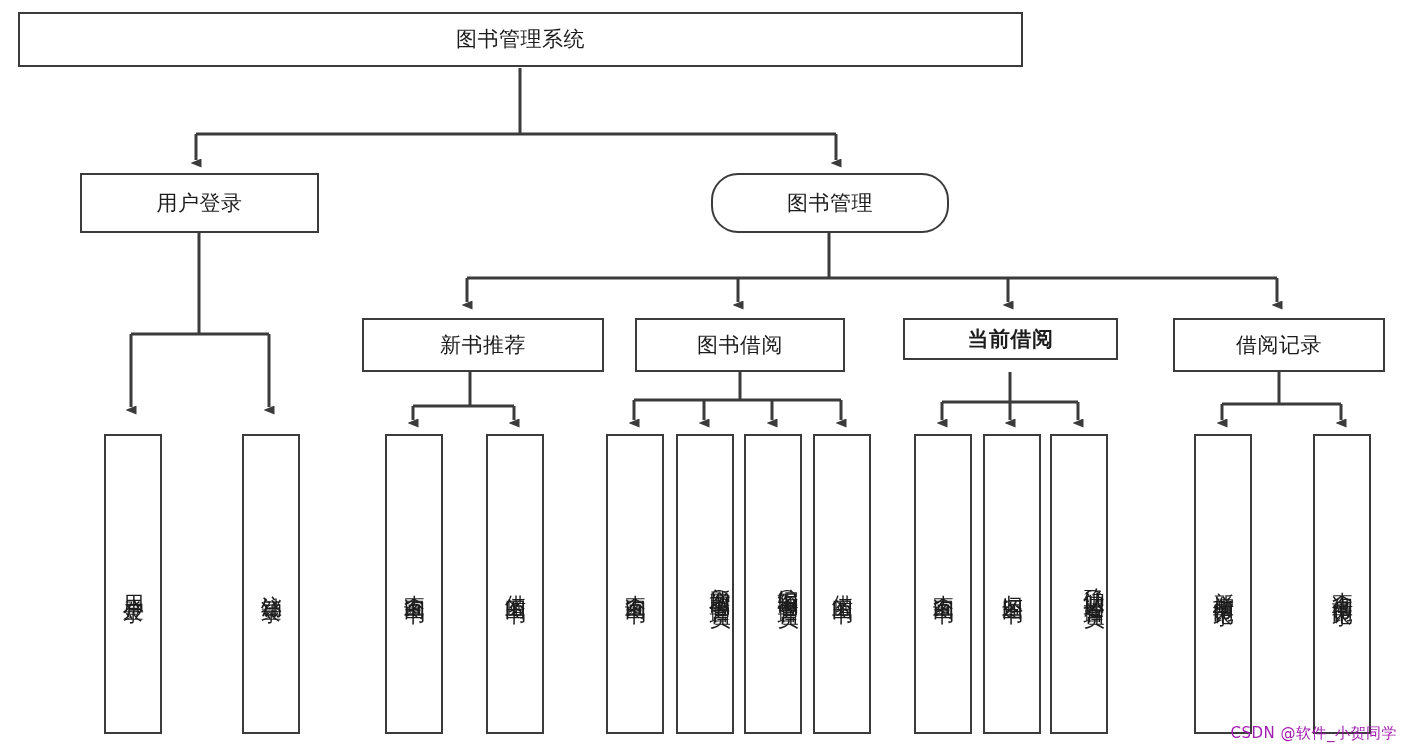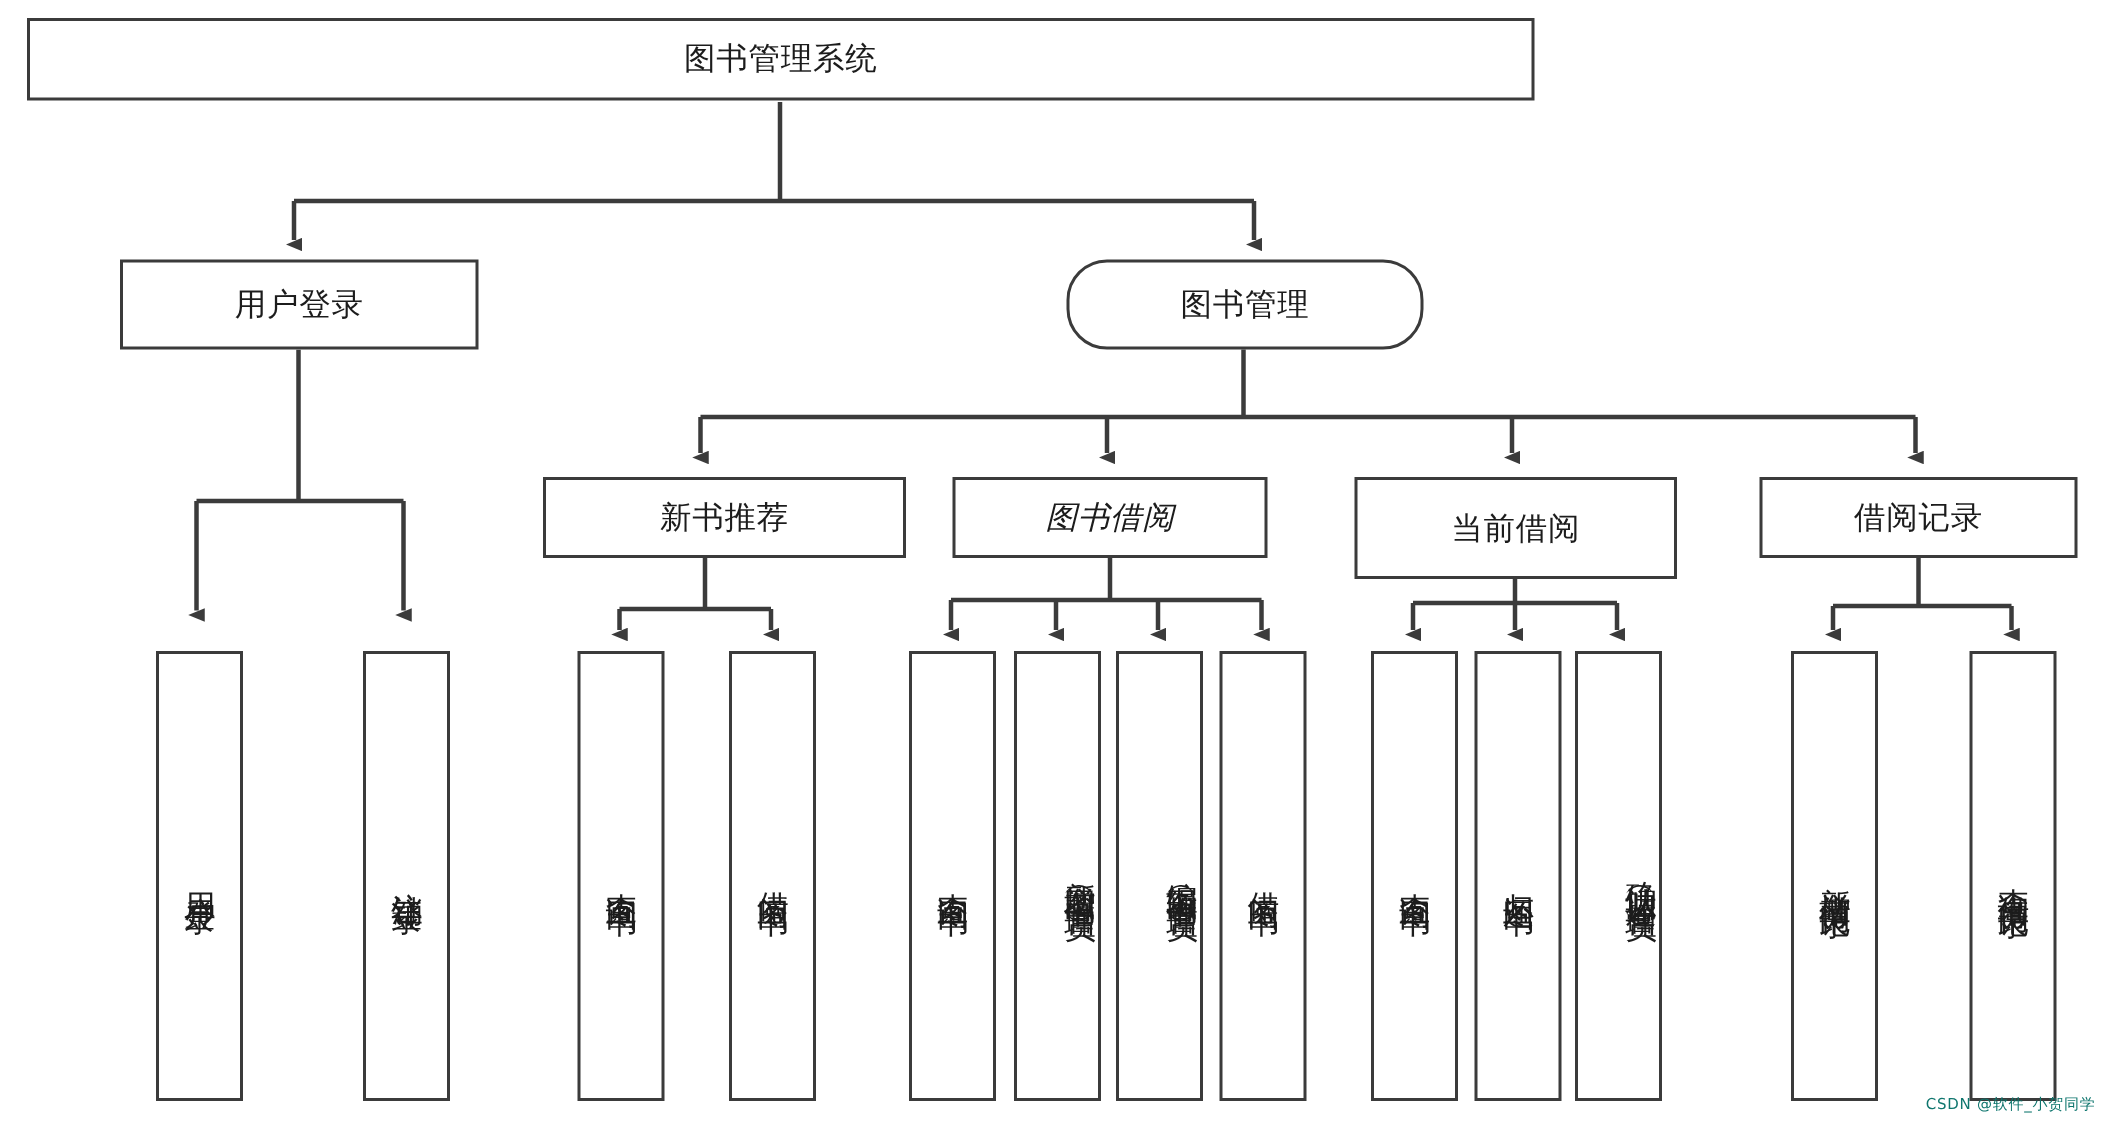--- a/index.html
+++ b/index.html
@@ -51,22 +51,22 @@
     align-items: flex-start;
     justify-content: center;
   }
   .node.vert.centeredv {
     align-items: center;
   }
   .watermark {
     position: absolute;
     right: 8px;
     bottom: 4px;
-    font-size: 10px;
-    color: #0f766e;
+    font-size: 15px;
+    color: #a21caf;
     letter-spacing: 0.5px;
     white-space: nowrap;
   }
 </style>
 </head>
 <body>
 
 <div id="canvas">
 
   <svg class="edges" viewBox="0 0 1405 747" xmlns="http://www.w3.org/2000/svg">
@@ -126,24 +126,24 @@
   <div class="node horiz" style="left:80px; top:173px; width:239px; height:60px;">
     <span>用户登录</span>
   </div>
   <div class="node horiz" style="left:711px; top:173px; width:238px; height:60px;border-radius:27px;">
     <span>图书管理</span>
   </div>
 
   <div class="node horiz" style="left:362px; top:318px; width:242px; height:54px;">
     <span>新书推荐</span>
   </div>
-  <div class="node horiz" style="left:635px; top:318px; width:210px; height:54px;font-style:italic;">
+  <div class="node horiz" style="left:635px; top:318px; width:210px; height:54px;">
     <span>图书借阅</span>
   </div>
-  <div class="node horiz" style="left:903px; top:318px; width:215px; height:68px;">
+  <div class="node horiz" style="left:903px; top:318px; width:215px; height:42px;font-weight:bold;">
     <span>当前借阅</span>
   </div>
   <div class="node horiz" style="left:1173px; top:318px; width:212px; height:54px;">
     <span>借阅记录</span>
   </div>
 
   <div class="node vert centeredv" style="left:104px; top:434px; width:58px; height:300px;">
     <span>用户登录</span>
   </div>
   <div class="node vert centeredv" style="left:242px; top:434px; width:58px; height:300px;">

